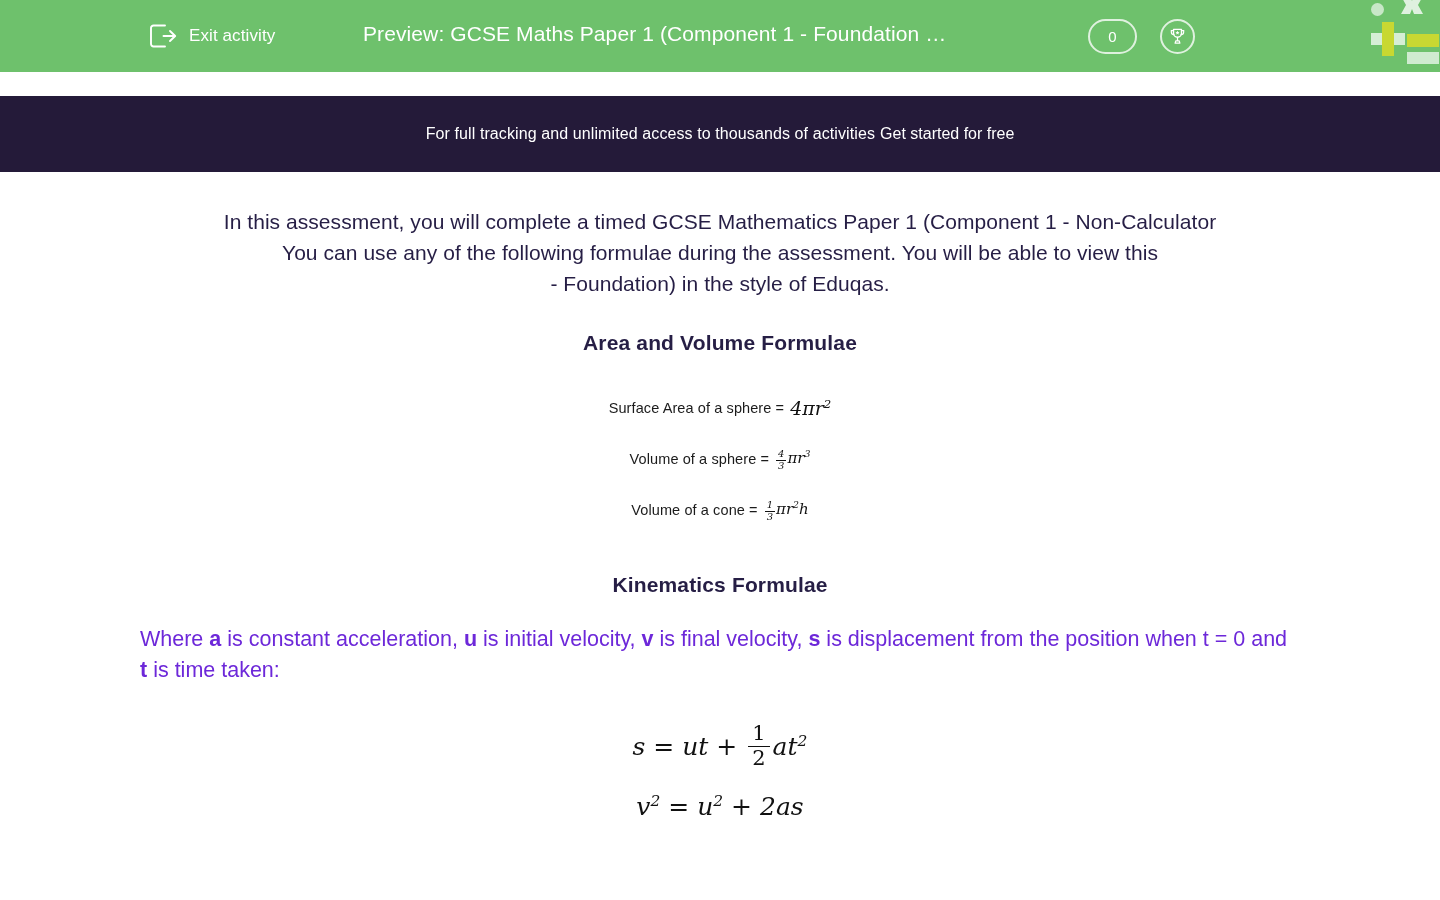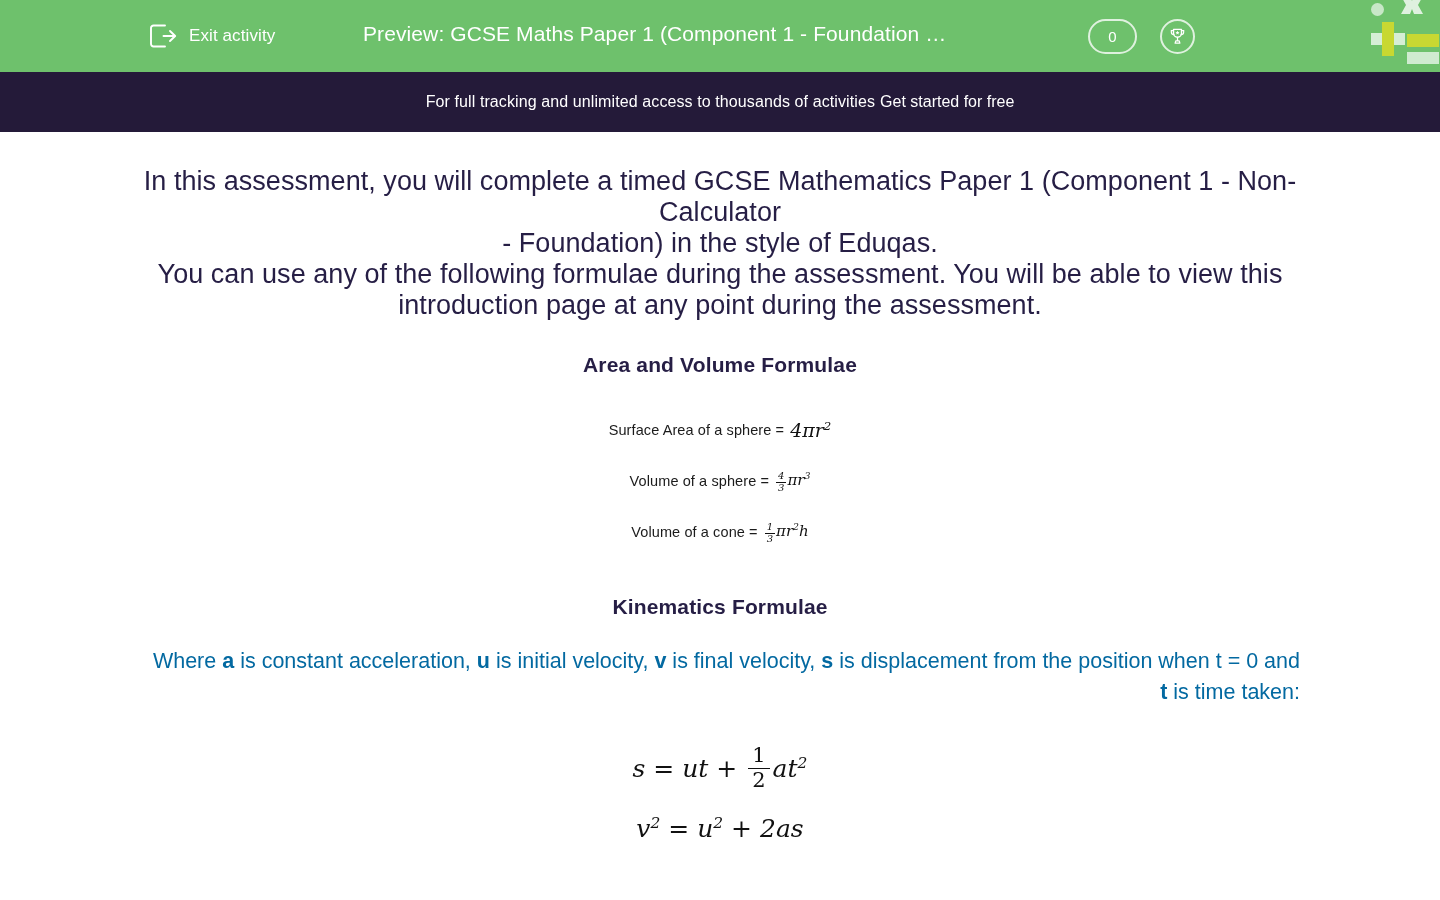--- a/index.html
+++ b/index.html
@@ -83,26 +83,27 @@
     content:""; position:absolute; background:rgba(255,255,255,0.72);
   }
   .deco-plus-w::before { left:0; top:11px; width:34px; height:12px; }
   .deco-plus-w::after { left:11px; top:0; width:12px; height:34px; }
   .deco-plus-y { left:1382px; top:22px; width:12px; height:34px; background:#c8d832; }
   .deco-bar-y { left:1407px; top:34px; width:32px; height:13px; background:#c8d832; }
   .deco-bar-w { left:1407px; top:52px; width:32px; height:12px; background:rgba(255,255,255,0.68); }
 
   
   .promo-banner {
-    height:60px;
+    height:76px;
     background:#241а39;
     background:#241a39;
     display:flex;
     align-items:center;
     justify-content:center;
+    margin-top:24px;
   }
   .promo-text {
     color:#ffffff;
     font-size:16px;
     letter-spacing:0.1px;
   }
   .promo-cta {
     color:#ffffff;
     font-size:16px;
     font-weight:normal;
@@ -116,21 +117,21 @@
     height:768px;
     overflow:hidden;
   }
   .intro-block {
     width:1160px;
     margin:0 auto;
     text-align:center;
   }
   .intro-para {
     color:#261e45;
-    font-size:27px;
+    font-size:21px;
     line-height:31px;
     letter-spacing:0.05px;
   }
   .section-heading {
     text-align:center;
     color:#261e45;
     font-size:21px;
     font-weight:bold;
     letter-spacing:0.15px;
   }
@@ -167,22 +168,22 @@
     position:relative;
     top:1px;
   }
   .frac .num { border-bottom:1px solid #111; padding:0 2px; }
   .frac .den { padding:0 2px; }
   sup { font-size:0.62em; vertical-align:super; }
 
   .kine-note {
     width:1160px;
     margin:27px auto 0;
-    text-align:right;
-    color:#0369a1;
+    text-align:left;
+    color:#6d28d9;
     font-size:21.5px;
     line-height:31px;
   }
   .kine-note b { font-weight:bold; }
 
   .kine-formulas { margin-top:36px; text-align:center; }
   .kine-eq {
     font-family:"DejaVu Serif", serif;
     font-style:italic;
     color:#111111;
@@ -252,23 +253,22 @@
 
 <div class="promo-banner">
   <span class="promo-text">For full tracking and unlimited access to thousands of activities</span>
   <a class="promo-cta">Get started for free</a>
 </div>
 
 <div class="content">
 
   <div class="intro-block">
     <div class="intro-para">In this assessment, you will complete a timed GCSE Mathematics Paper 1 (Component 1 - Non-Calculator</div>
+    <div class="intro-para">You can use any of the following formulae during the assessment. You will be able to view this</div>
     <div class="intro-para">- Foundation) in the style of Eduqas.</div>
-    <div class="intro-para">You can use any of the following formulae during the assessment. You will be able to view this</div>
-    <div class="intro-para">introduction page at any point during the assessment.</div>
   </div>
 
   <div class="section-heading sh-area">Area and Volume Formulae</div>
 
   <div class="formula-list">
 
 
     <div class="formula-row">
       <span class="formula-label">Surface Area of a sphere =</span>
       <span class="math math-sm">4π<i>r</i><sup>2</sup></span>

